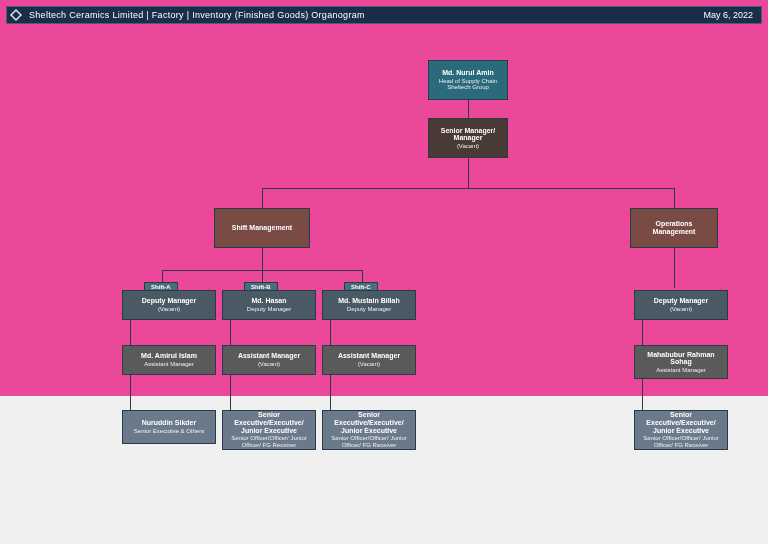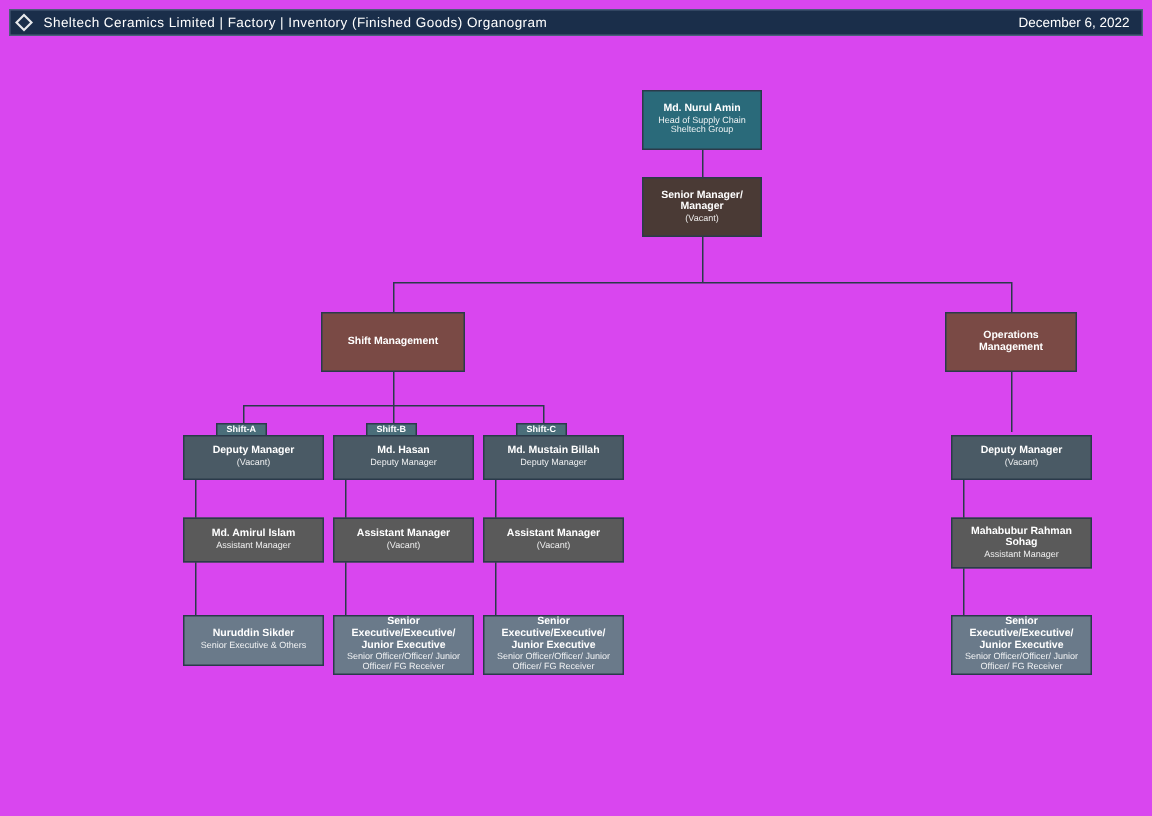--- a/index.html
+++ b/index.html
@@ -1,17 +1,17 @@
 <!DOCTYPE html>
 <html><head>
 <meta charset="utf-8">
 <style>
   * { box-sizing: border-box; margin: 0; padding: 0; }
   body { width: 768px; height: 544px; background: #f0f0f0; font-family: Arial, sans-serif; }
-  .page { width: 768px; height: 544px; background: #d946ef; position: relative; }
+  .page { width: 768px; height: 396px; background: #ec4899; position: relative; }
   .header {
     position: absolute; top: 6px; left: 6px; right: 6px; height: 18px;
     background: #1a2e4a; color: #fff; display: flex; align-items: center;
     font-size: 9px; border: 1px solid #4a5e7a;
   }
   .logo { width: 18px; height: 18px; display: flex; align-items: center; justify-content: center; margin-right: 4px; }
   .header-title { flex: 1; letter-spacing: 0.3px; }
   .header-date { padding-right: 8px; }
   .canvas { position: absolute; top: 30px; left: 0; right: 0; bottom: 0; }
 
@@ -44,21 +44,21 @@
 
 <div class="page">
   <div class="header">
     <div class="logo">
       <svg width="14" height="14" viewBox="0 0 14 14">
           <polygon points="7,1 13,7 7,13 1,7" fill="#fff" opacity="0.9"></polygon>
           <polygon points="7,3 11,7 7,11 3,7" fill="#1a2e4a"></polygon>
         </svg>
     </div>
     <div class="header-title">Sheltech Ceramics Limited  | Factory  |  Inventory (Finished Goods) Organogram</div>
-    <div class="header-date">December 6, 2022</div>
+    <div class="header-date">May 6, 2022</div>
   </div>
 
   <div class="canvas">
 
     <div class="vline" style="left:468px; top:70px; height:18px;"></div>
 
     <div class="vline" style="left:468px; top:128px; height:30px;"></div>
 
     <div class="hline" style="left:262px; top:158px; width:412px;"></div>
 

